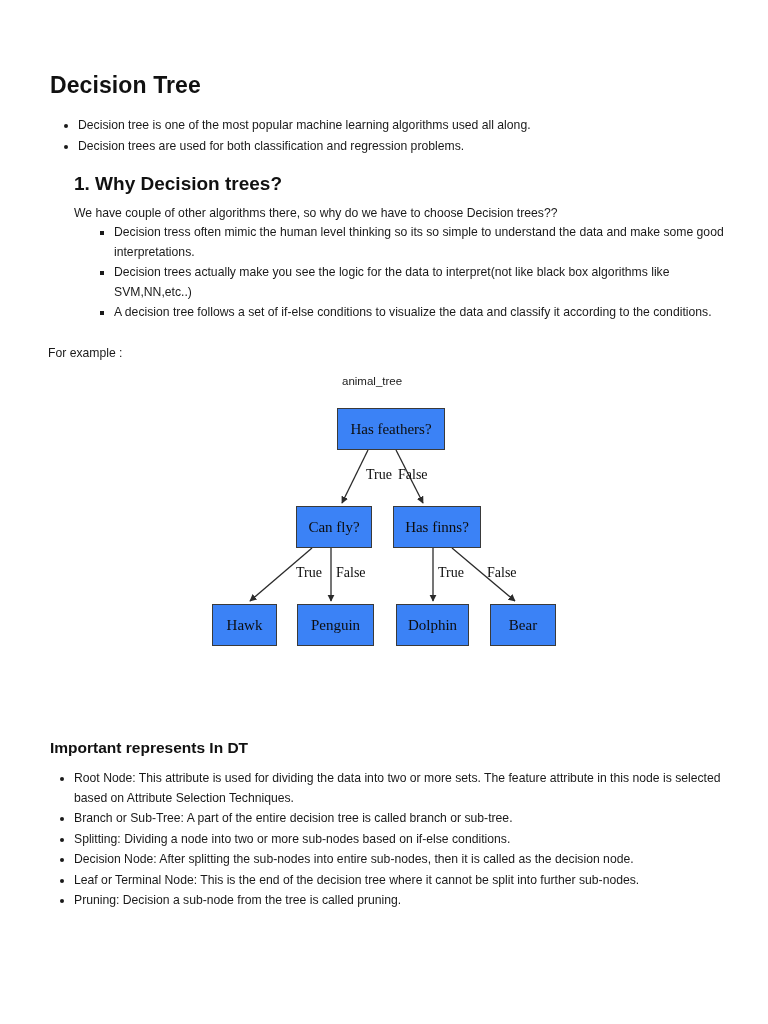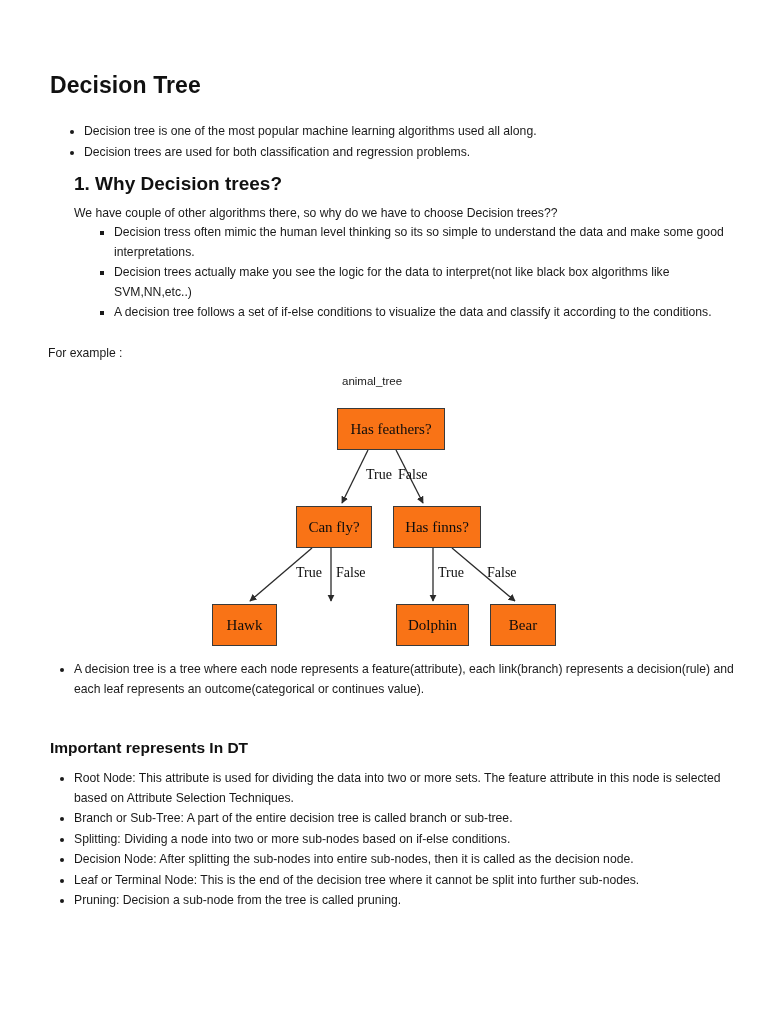--- a/index.html
+++ b/index.html
@@ -53,21 +53,21 @@
     font-weight: bold;
     color: #111;
   }
 
   
   .intro-list {
     position: absolute;
     left: 50px;
     top: 111px;
     width: 660px;
-    margin: 10px;
+    margin: 4px;
     padding: 0 0 0 24px;
     list-style: disc;
     font-size: 12.2px;
     line-height: 20px;
   }
   .intro-list li { margin: 0 0 1px 0; }
 
   .lead-line {
     position: absolute;
     left: 74px;
@@ -138,21 +138,21 @@
     top: 9px;
     font-size: 11.5px;
     font-family: "Liberation Sans", sans-serif;
     color: #1a1a1a;
     white-space: nowrap;
   }
   .node {
     position: absolute;
     box-sizing: border-box;
     border: 1.4px solid #3a3a3a;
-    background: #f97316;
+    background: #3b82f6;
     font-family: "Liberation Serif", serif;
     font-size: 15px;
     color: #0d0d0d;
     display: flex;
     align-items: center;
     justify-content: center;
     height: 42px;
     white-space: nowrap;
   }
   .edge-label {
@@ -220,38 +220,36 @@
     </svg>
 
     <div class="node" style="left:147px; top:42px; width:108px;">Has feathers?</div>
 
     <div class="node" style="left:106px; top:140px; width:76px;">Can fly?</div>
 
     <div class="node" style="left:203px; top:140px; width:88px;">Has finns?</div>
 
     <div class="node" style="left:22px; top:238px; width:65px;">Hawk</div>
 
+    <div class="node" style="left:107px; top:238px; width:77px;">Penguin</div>
 
     <div class="node" style="left:206px; top:238px; width:73px;">Dolphin</div>
 
     <div class="node" style="left:300px; top:238px; width:66px;">Bear</div>
 
     <div class="edge-label" style="left:176px; top:101px;">True</div>
     <div class="edge-label" style="left:208px; top:101px;">False</div>
 
     <div class="edge-label" style="left:106px; top:199px;">True</div>
     <div class="edge-label" style="left:146px; top:199px;">False</div>
 
     <div class="edge-label" style="left:248px; top:199px;">True</div>
     <div class="edge-label" style="left:297px; top:199px;">False</div>
   </div>
 
-  <ul class="post-diagram-list">
-    <li>A decision tree is a tree where each node represents a feature(attribute), each link(branch) represents a decision(rule) and each leaf represents an outcome(categorical or continues value).</li>
-  </ul>
 
   <h2 class="h2-term">Important represents In DT</h2>
 
   <ul class="term-list">
     <li>Root Node: This attribute is used for dividing the data into two or more sets. The feature attribute in this node is selected based on Attribute Selection Techniques.</li>
     <li>Branch or Sub-Tree: A part of the entire decision tree is called branch or sub-tree.</li>
     <li>Splitting: Dividing a node into two or more sub-nodes based on if-else conditions.</li>
     <li>Decision Node: After splitting the sub-nodes into entire sub-nodes, then it is called as the decision node.</li>
     <li>Leaf or Terminal Node: This is the end of the decision tree where it cannot be split into further sub-nodes.</li>
     <li>Pruning: Decision a sub-node from the tree is called pruning.</li>

